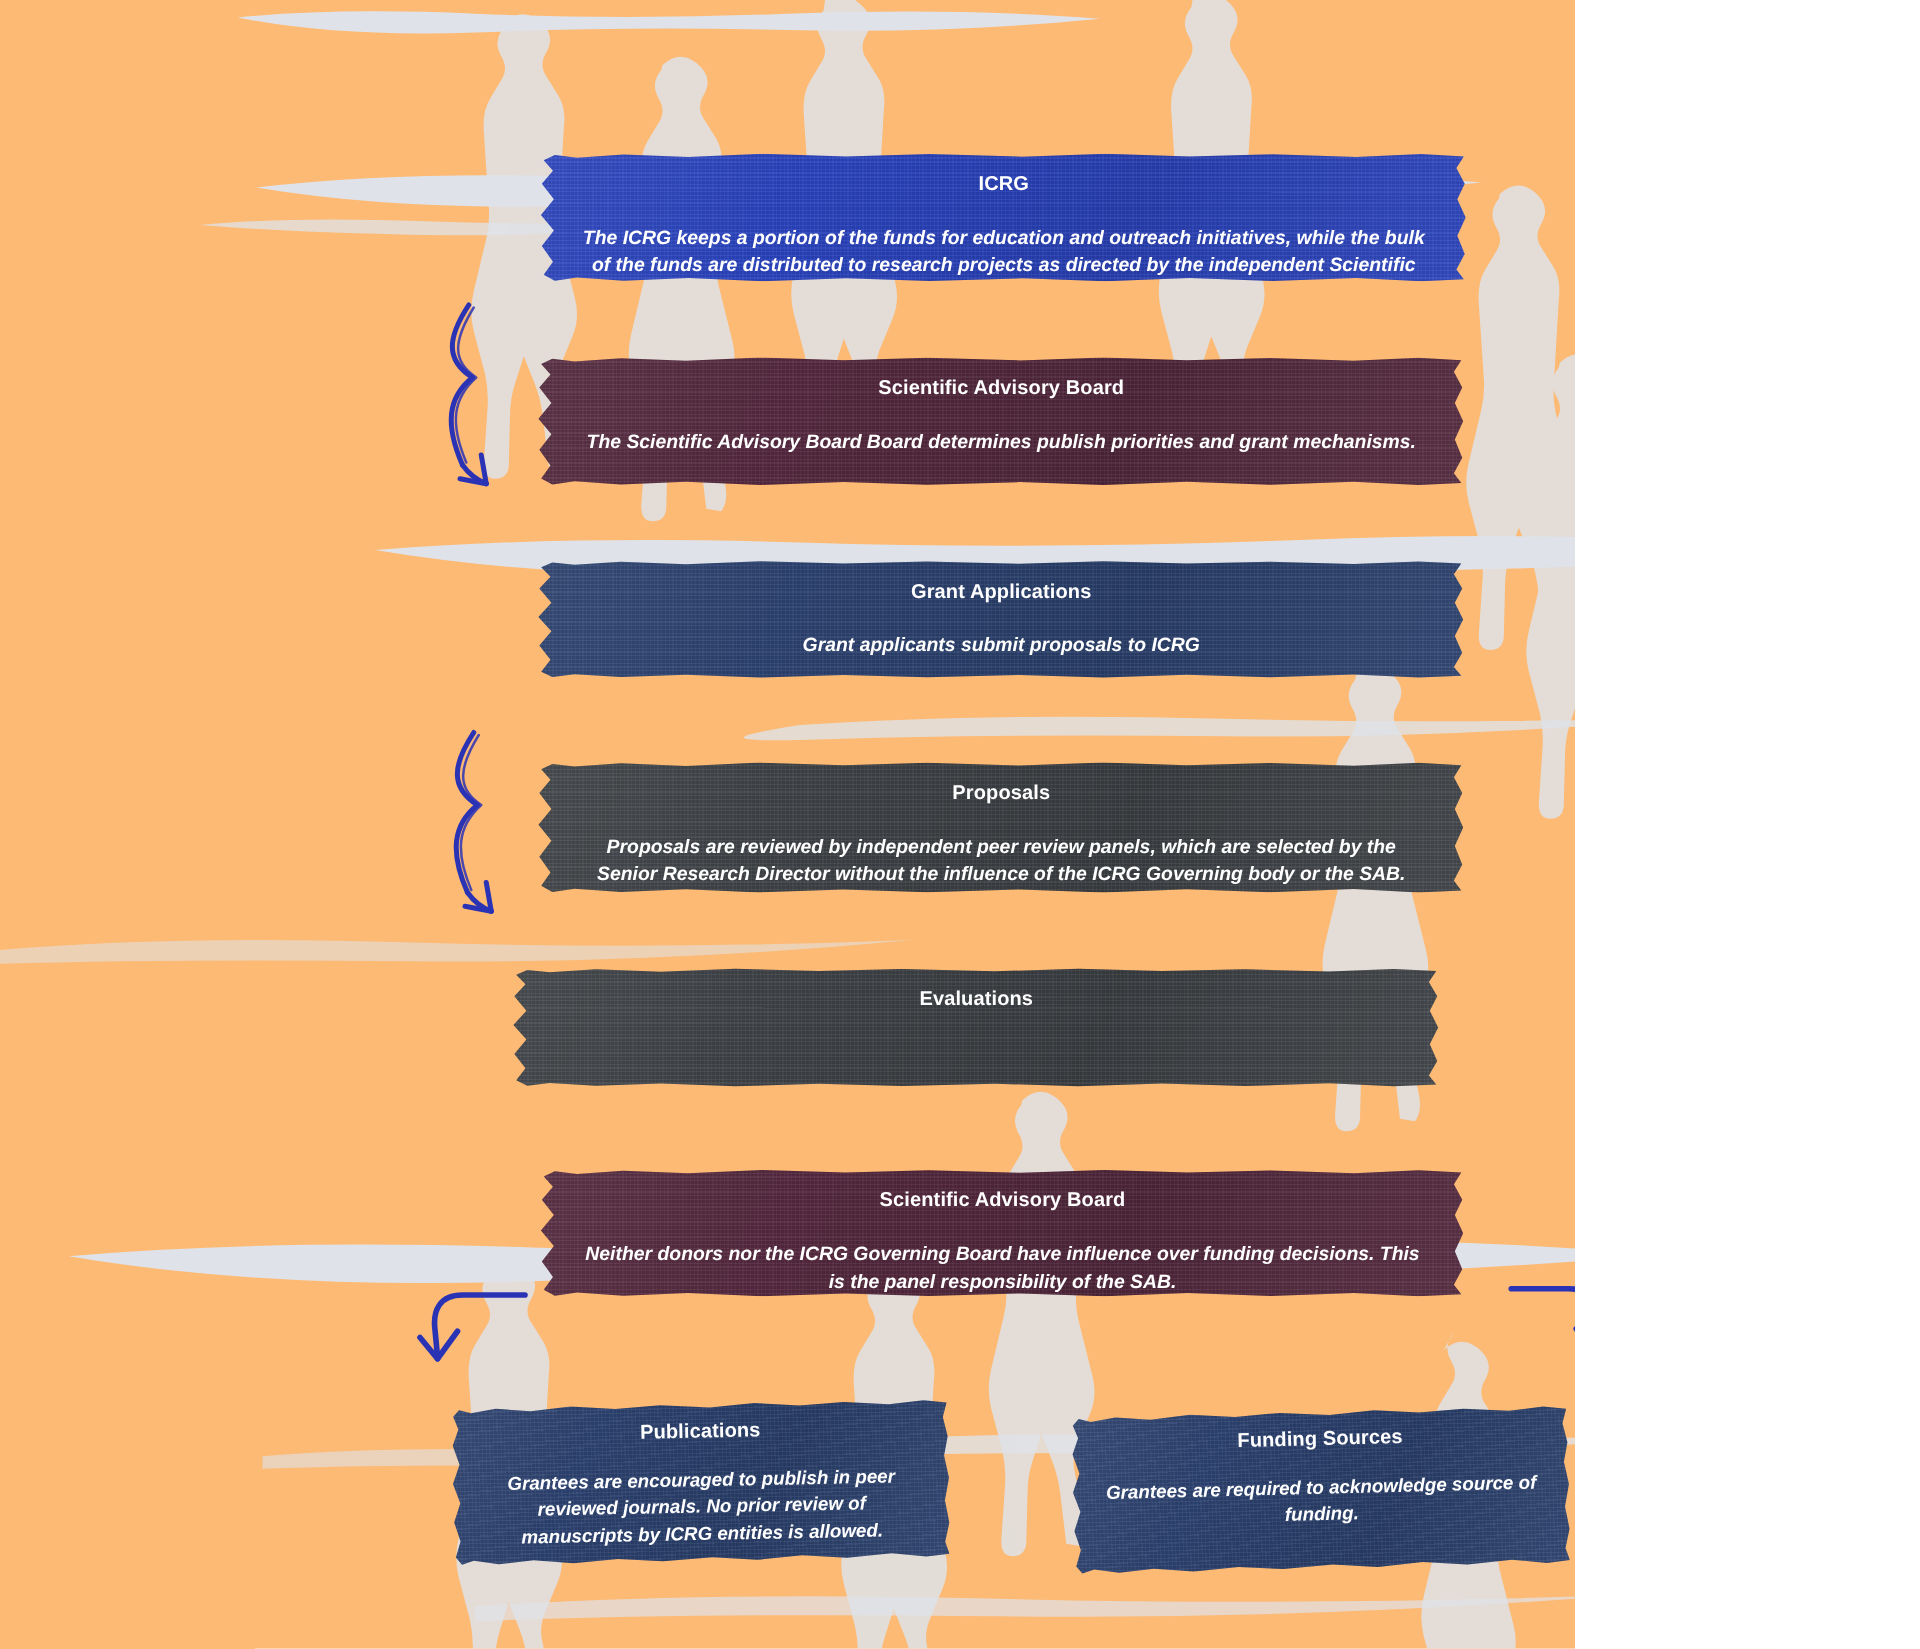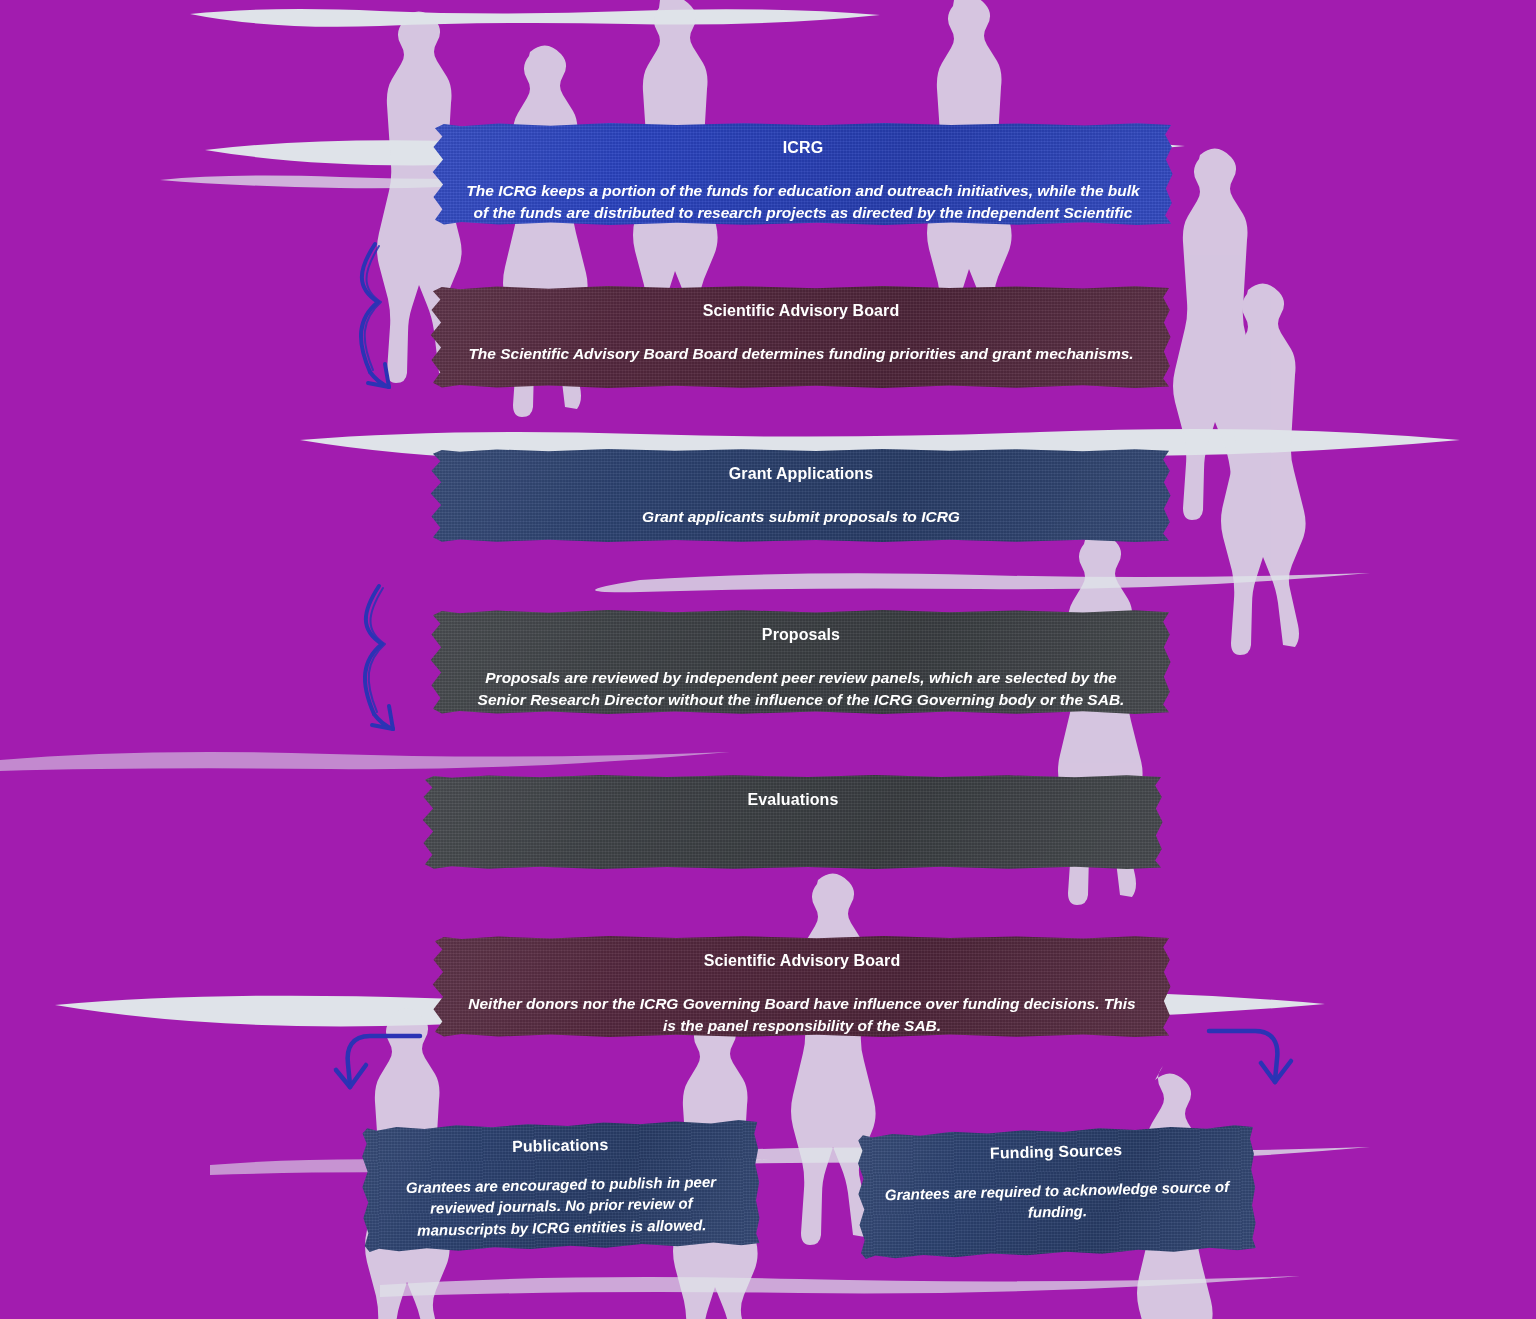--- a/index.html
+++ b/index.html
@@ -2,24 +2,24 @@
 <html><head>
 <meta charset="utf-8">
 <style>
   html, body {
     margin: 0;
     padding: 0;
     background: #ffffff;
   }
   #stage {
     position: relative;
-    width: 1536px;
+    width: 1260px;
     height: 1319px;
     overflow: hidden;
-    background: #a21caf;
+    background: #fdba74;
     font-family: "Liberation Sans", sans-serif;
   }
 
   
   #bg-art {
     position: absolute;
     inset: 0;
     width: 1536px;
     height: 1319px;
     pointer-events: none;
@@ -89,21 +89,21 @@
   .c-brightblue { background-color: #2B44C0; }
   .c-maroon     { background-color: #55293F; }
   .c-navy       { background-color: #2D4371; }
   .c-grey       { background-color: #3F4347; }
 
   
   #node-icrg        { left: 432px; top: 122px;  width: 742px; height: 104px; }
   #node-sab-1       { left: 430px; top: 285px;  width: 742px; height: 104px; }
   #node-grants      { left: 430px; top: 448px;  width: 742px; height: 95px;  }
   #node-proposals   { left: 430px; top: 609px;  width: 742px; height: 106px; }
-  #node-evaluations { left: 422px; top: 774px;  width: 742px; height: 96px;  }
+  #node-evaluations { left: 410px; top: 774px;  width: 742px; height: 96px;  }
   #node-sab-2       { left: 432px; top: 935px;  width: 740px; height: 103px; }
 
   #node-publications {
     left: 362px; top: 1122px; width: 398px; height: 128px;
     transform: rotate(-1.1deg);
     padding: 14px 26px 16px 26px;
   }
   #node-funding {
     left: 858px; top: 1128px; width: 398px; height: 128px;
     transform: rotate(-1.4deg);
@@ -161,21 +161,21 @@
     </g>
   </svg>
 
   <div class="node c-brightblue" id="node-icrg">
     <div class="node-title">ICRG</div>
     <div class="node-body">The ICRG keeps a portion of the funds for education and outreach initiatives, while the bulk of the funds are distributed to research projects as directed by the independent Scientific Advisory Board (SAB) and peer-review panels.</div>
   </div>
 
   <div class="node c-maroon" id="node-sab-1">
     <div class="node-title">Scientific Advisory Board</div>
-    <div class="node-body">The Scientific Advisory Board Board determines funding priorities and grant mechanisms.</div>
+    <div class="node-body">The Scientific Advisory Board Board determines publish priorities and grant mechanisms.</div>
   </div>
 
   <div class="node c-navy" id="node-grants">
     <div class="node-title">Grant Applications</div>
     <div class="node-body">Grant applicants submit proposals to ICRG</div>
   </div>
 
   <div class="node c-grey" id="node-proposals">
     <div class="node-title">Proposals</div>
     <div class="node-body">Proposals are reviewed by independent peer review panels, which are selected by the Senior Research Director without the influence of the ICRG Governing body or the SAB.</div>

